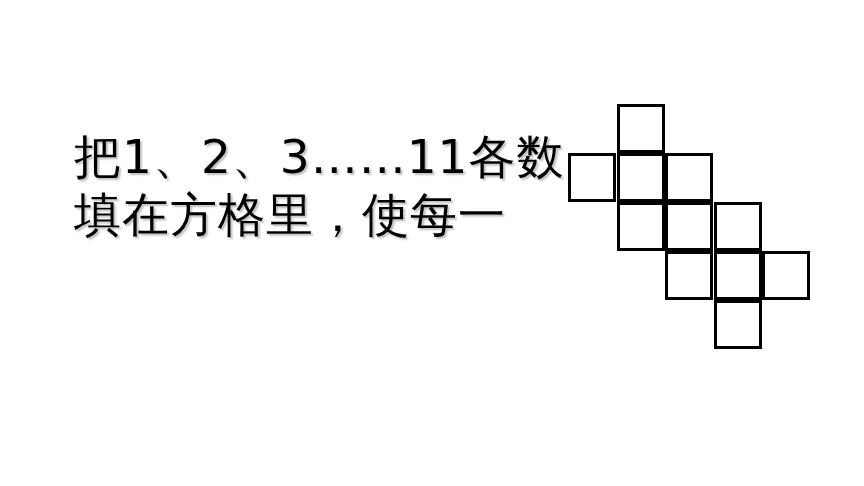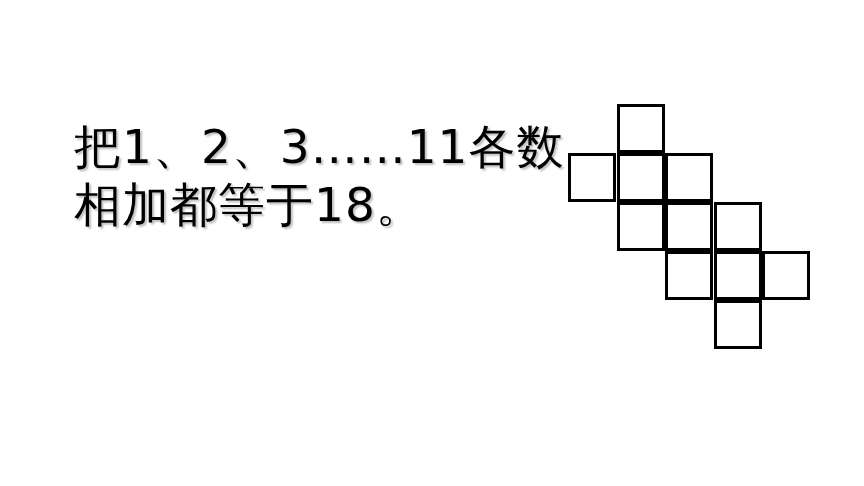--- a/index.html
+++ b/index.html
@@ -1,28 +1,28 @@
 <!DOCTYPE html>
 <html><head>
 <meta charset="utf-8">
 <style>
   html, body { margin:0; padding:0; }
   body { width:864px; height:486px; background:#ffffff; position:relative; overflow:hidden;
          font-family:"DejaVu Sans", "Liberation Sans", sans-serif; }
-  .text-block { position:absolute; left:74px; top:118px; width:480px; }
+  .text-block { position:absolute; left:74px; top:128px; width:480px; }
   .line { font-size:47px; line-height:58px; height:58px; color:#000; white-space:nowrap;
           text-shadow: 2px 2px 2px rgba(0,0,0,0.25); letter-spacing:1px; }
   .grid-cell { position:absolute; width:48px; height:49px; border:3px solid #000; box-sizing:border-box; }
 </style>
 </head>
 <body>
 
 <div class="text-block">
   <div class="line">把1、2、3……11各数</div>
-  <div class="line">相加都等于18。</div>
+  <div class="line">填在方格里，使每一</div>
 </div>
 
 <div id="grid">
     <div class="grid-cell" style="left: 616.5px; top: 104px;"></div>
     <div class="grid-cell" style="left: 568px; top: 153px;"></div>
     <div class="grid-cell" style="left: 616.5px; top: 153px;"></div>
     <div class="grid-cell" style="left: 665px; top: 153px;"></div>
     <div class="grid-cell" style="left: 616.5px; top: 202px;"></div>
     <div class="grid-cell" style="left: 665px; top: 202px;"></div>
     <div class="grid-cell" style="left: 713.5px; top: 202px;"></div>

